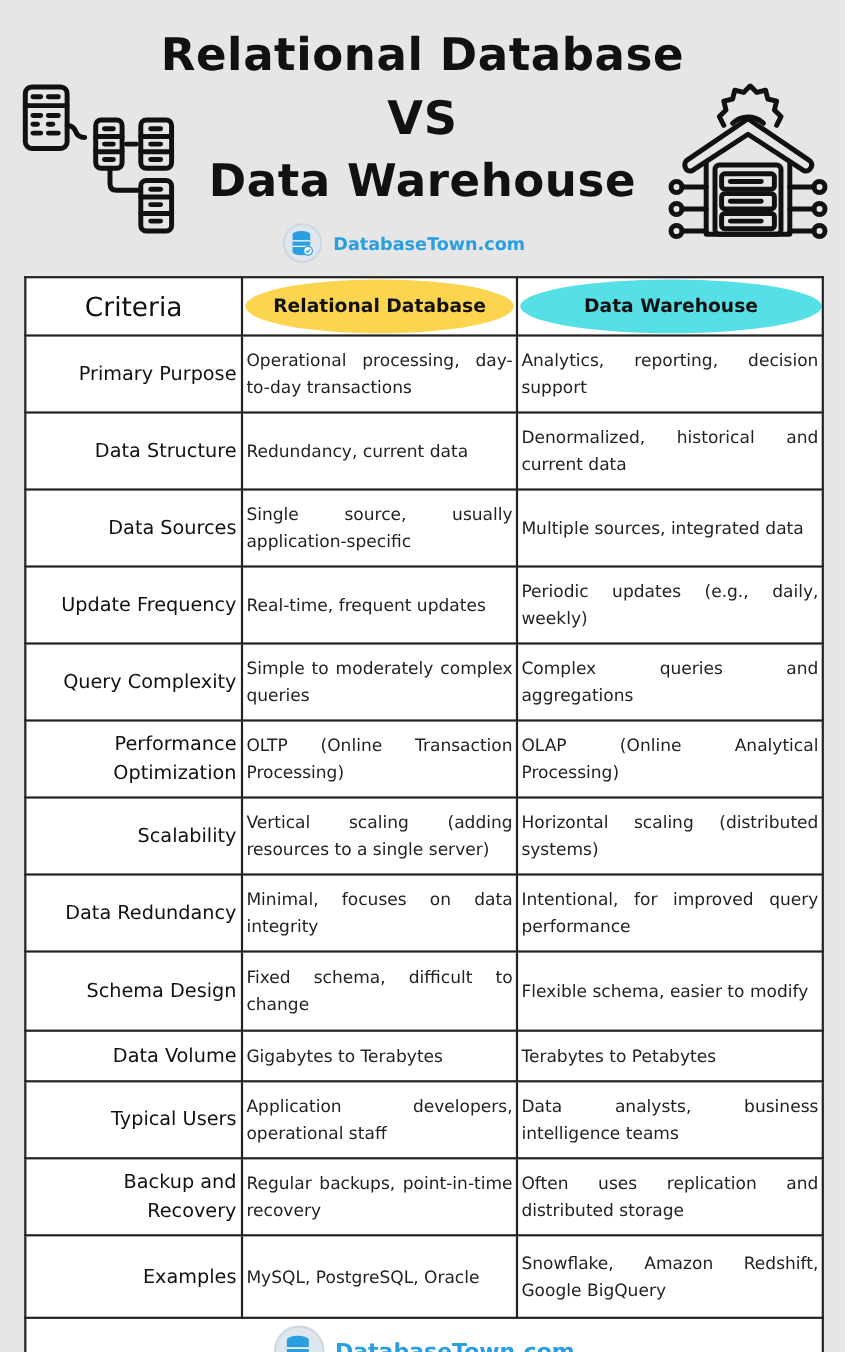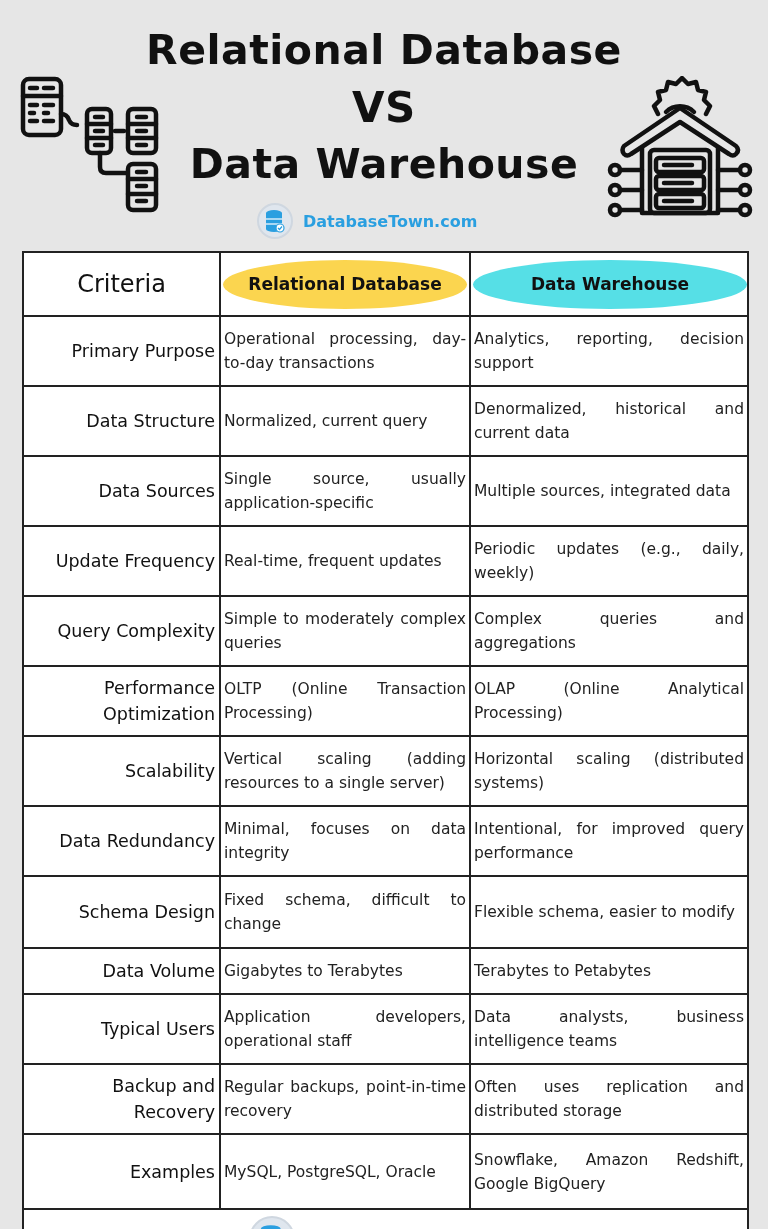--- a/index.html
+++ b/index.html
@@ -7,21 +7,21 @@
   body{font-family:"DejaVu Sans","Liberation Sans",sans-serif;color:#111;position:relative}
   .title{position:absolute;left:0;right:0;top:22px;text-align:center;font-weight:bold;font-size:41px;line-height:57px;letter-spacing:0.5px;color:#111}
   .title .l2{font-size:42px}
   .brand-top{position:absolute;top:203px;left:257px;display:flex;align-items:center;gap:10px}
   .brand-top .txt{color:#2a9fe0;font-weight:bold;font-size:16px}
   .logo{border-radius:50%;background:#dfe6ee;border:2px solid #cfd7e0;display:flex;align-items:center;justify-content:center}
   .icon-left{position:absolute;left:20px;top:76px;width:140px;height:140px}
   .icon-right{position:absolute;left:606px;top:76px;width:148px;height:145px}
   table{position:absolute;left:22px;top:251px;width:725px;border-collapse:collapse;background:#fff;table-layout:fixed}
   td,th{border:2px solid #222;vertical-align:middle}
-  th{height:64px;font-weight:bold}
+  th{height:53px;font-weight:bold}
   .c1{width:197px}
   .c2{width:250px}
   .c3{width:278px}
   .hcrit{font-size:24px;font-weight:normal;text-align:center}
   .pill{display:flex;align-items:center;justify-content:center;height:49px;border-radius:50%;font-size:17px;font-weight:bold;color:#111}
   .pill.yellow{background:#fbd54f;margin:0 2px}
   .pill.cyan{background:#56dfe6;margin:0 0 0 2px}
   td.crit{text-align:right;font-weight:normal;font-size:17.5px;line-height:26px;padding:2px 4px}
   td.val{font-size:15.5px;line-height:24px;padding:10px 3px;text-align:justify;text-align-last:left;color:#222}
   .footer-cell{height:59px;text-align:center}
@@ -130,21 +130,21 @@
     </tr>
   </thead>
   <tbody>
     <tr style="height:60px">
       <td class="crit">Primary Purpose</td>
       <td class="val">Operational processing, day-to-day transactions</td>
       <td class="val">Analytics, reporting, decision support</td>
     </tr>
     <tr style="height:59px">
       <td class="crit">Data Structure</td>
-      <td class="val">Normalized, current query</td>
+      <td class="val">Redundancy, current data</td>
       <td class="val">Denormalized, historical and current data</td>
     </tr>
     <tr style="height:59px">
       <td class="crit">Data Sources</td>
       <td class="val">Single source, usually application-specific</td>
       <td class="val">Multiple sources, integrated data</td>
     </tr>
     <tr style="height:70px">
       <td class="crit">Update Frequency</td>
       <td class="val">Real-time, frequent updates</td>

